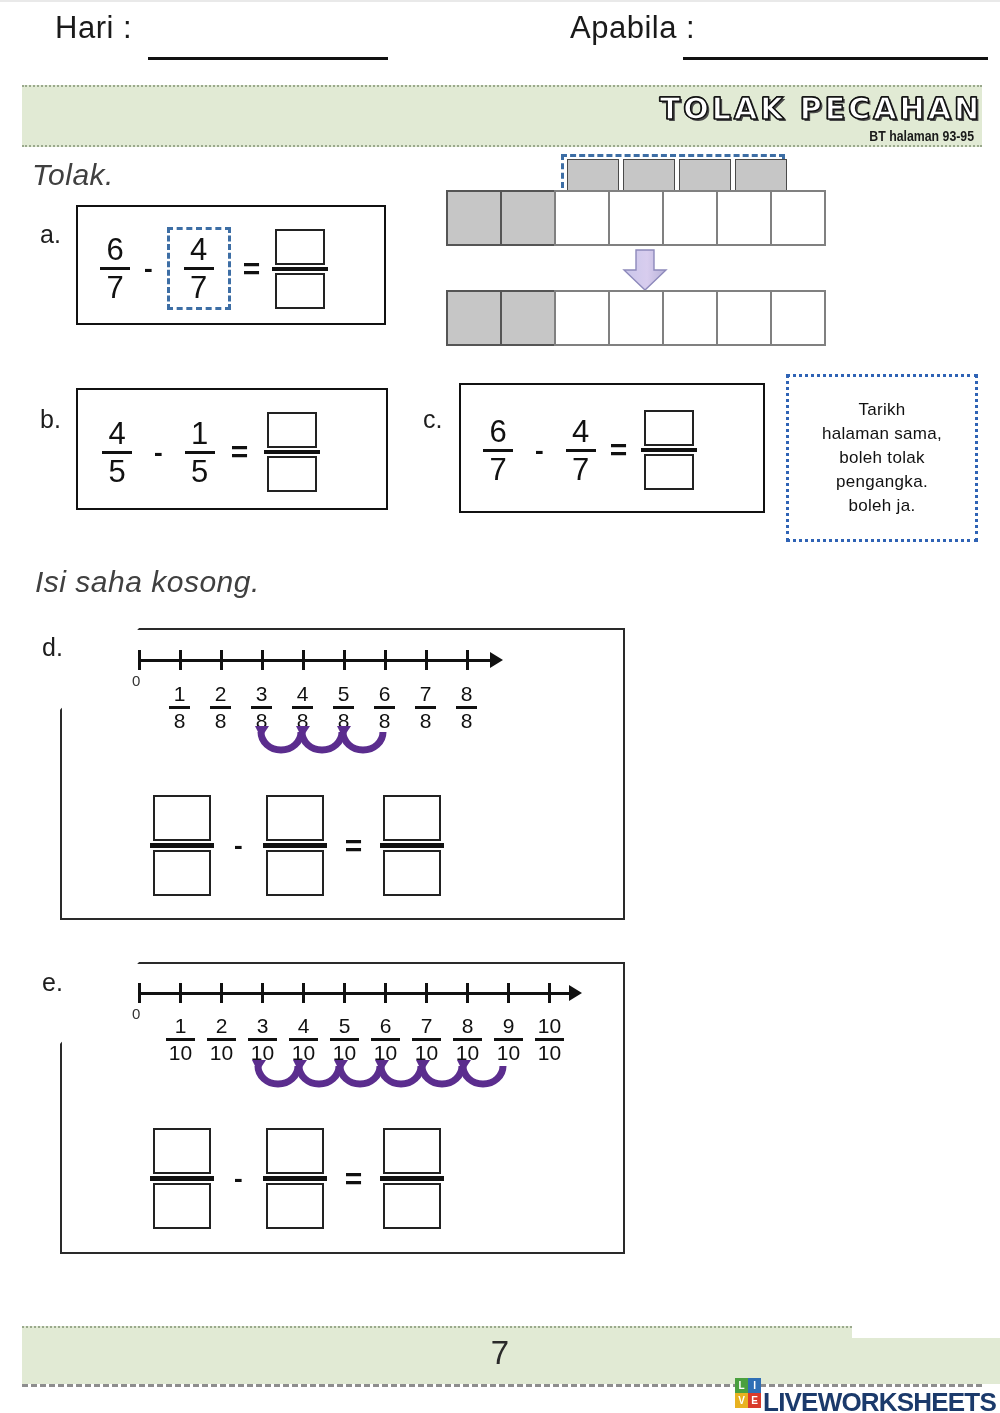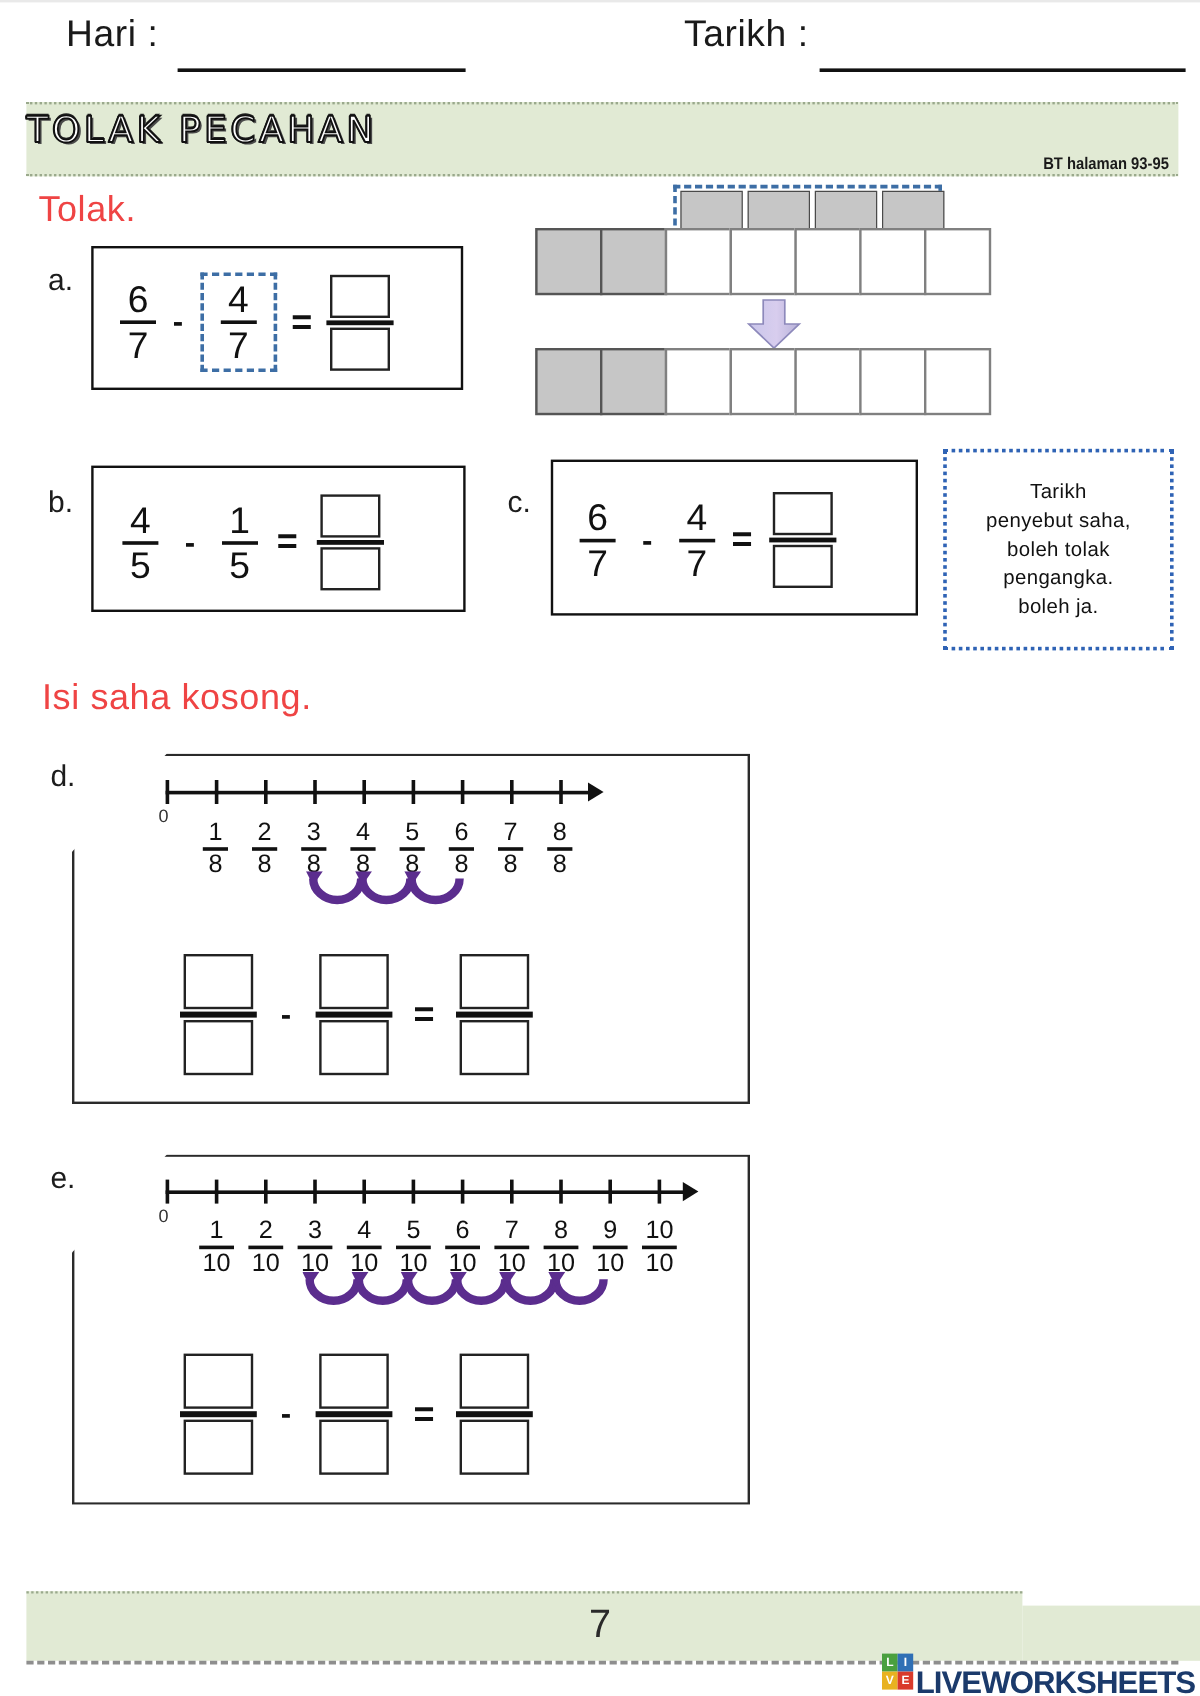--- a/index.html
+++ b/index.html
@@ -22,36 +22,36 @@
   .line-tarikh { left: 683px; top: 57px; width: 305px; }
 
   
   .banner {
     position: absolute; left: 22px; top: 85px; width: 960px; height: 62px;
     background: #e1ead4;
     border-top: 2px dotted #9aa98c; border-bottom: 2px dotted #9aa98c;
   }
   .banner-title {
     position: absolute; left: 0; right: 0; top: 4px;
-    text-align: left;
+    text-align: right;
     font-family: "DejaVu Sans", sans-serif;
-    font-size: 30px; font-weight: normal; letter-spacing: 3px;
+    font-size: 30px; font-weight: bold; letter-spacing: 3px;
     color: #ffffff;
     -webkit-text-stroke: 1.5px #111;
     text-shadow: 2px 2px 0 #4a4a4a, -1px 0 0 #222, 0 -1px 0 #222;
   }
   .banner-ref {
     position: absolute; right: 8px; bottom: 1px;
     font-size: 14px; color: #1a1a1a; font-weight: 600;
     font-family: "Liberation Sans", sans-serif;
     transform: scaleX(.88); transform-origin: right bottom;
   }
 
   
-  .instr { position: absolute; font-size: 30px; color: #ef4444; letter-spacing: .5px; }
+  .instr { position: absolute; font-size: 30px; color: #404040; letter-spacing: .5px; font-style: italic; }
   .instr-tolak { left: 32px; top: 158px; }
   .instr-isi   { left: 35px; top: 565px; }
 
   
   .plabel { position: absolute; font-size: 25px; color: #1d1d1d; }
 
   
   .eqbox { position: absolute; border: 2px solid #111; background: #fff; }
   .eqrow { position:absolute; display: flex; align-items: center; }
 
@@ -136,21 +136,21 @@
              font-family: "Liberation Sans", sans-serif; margin-top: 19px; }
 </style>
 </head>
 <body>
 
 <div class="top-rule"></div>
 
 <div class="hdr hdr-hari">Hari :</div>
 <div class="hdr-line line-hari"></div>
 
-<div class="hdr hdr-tarikh">Tarikh :</div>
+<div class="hdr hdr-tarikh">Apabila :</div>
 <div class="hdr-line line-tarikh"></div>
 
 <div class="banner">
   <div class="banner-title">TOLAK PECAHAN</div>
   <div class="banner-ref">BT halaman 93-95</div>
 </div>
 
 <div class="instr instr-tolak">Tolak.</div>
 
 <div class="plabel" style="left:40px; top:220px;">a.</div>
@@ -258,21 +258,21 @@
     <div class="frac-blank">
       <div class="bx"></div>
       <div class="bar"></div>
       <div class="bx"></div>
     </div>
   </div>
 </div>
 
 <div class="note" style="left:786px; top:374px; width:192px; height:168px;">
   <div>Tarikh</div>
-  <div>penyebut saha,</div>
+  <div>halaman sama,</div>
   <div>boleh tolak</div>
   <div>pengangka.</div>
   <div>boleh ja.</div>
 </div>
 
 <div class="instr instr-isi">Isi saha kosong.</div>
 
 <div class="plabel" style="left:42px; top:633px;">d.</div>
 <div class="cutframe" style="left:60px; top:628px; width:565px; height:292px;"></div>
 

